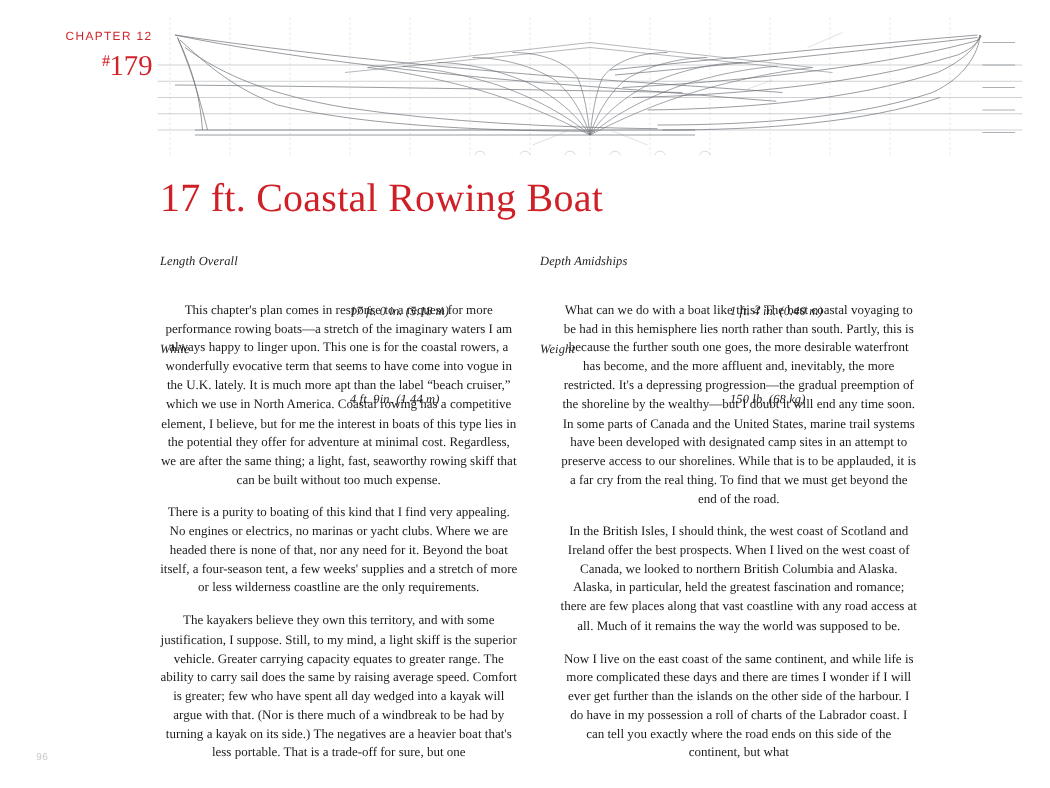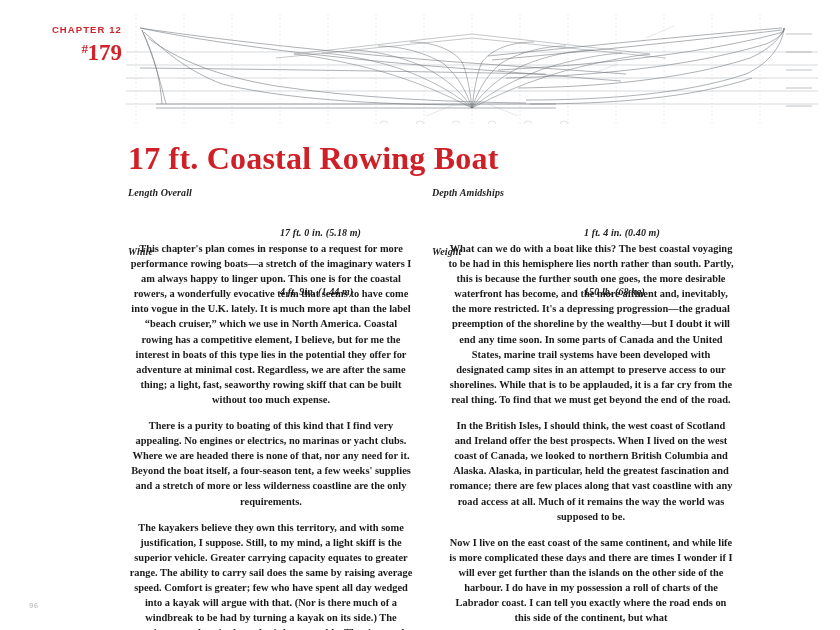--- a/index.html
+++ b/index.html
@@ -8,21 +8,20 @@
     background: #ffffff;
   }
   .page {
     position: relative;
     width: 840px;
     height: 630px;
     background: #ffffff;
     overflow: hidden;
     font-family: "Liberation Serif", serif;
     color: #1a1a1a;
-    font-weight: bold;
   }
 
   
   .chapter-block {
     position: absolute;
     left: 36px;
     top: 24px;
     width: 86px;
     text-align: right;
   }
@@ -67,25 +66,25 @@
     color: #cf2027;
     letter-spacing: 0.2px;
     white-space: nowrap;
     text-align: right;
   }
 
   
   .specs {
     position: absolute;
     left: 128px;
-    top: 186px;
+    top: 203px;
     width: 606px;
     display: grid;
     grid-template-columns: 152px 152px 152px 150px;
-    row-gap: 5px;
+    row-gap: 16px;
     font-style: italic;
     font-size: 10px;
     color: #222;
     line-height: 1.35;
   }
   .specs .sp-label { letter-spacing: 0.1px; }
   .specs .sp-value { letter-spacing: 0.1px; margin-top: 40px; }
 
   
   .body-cols {

